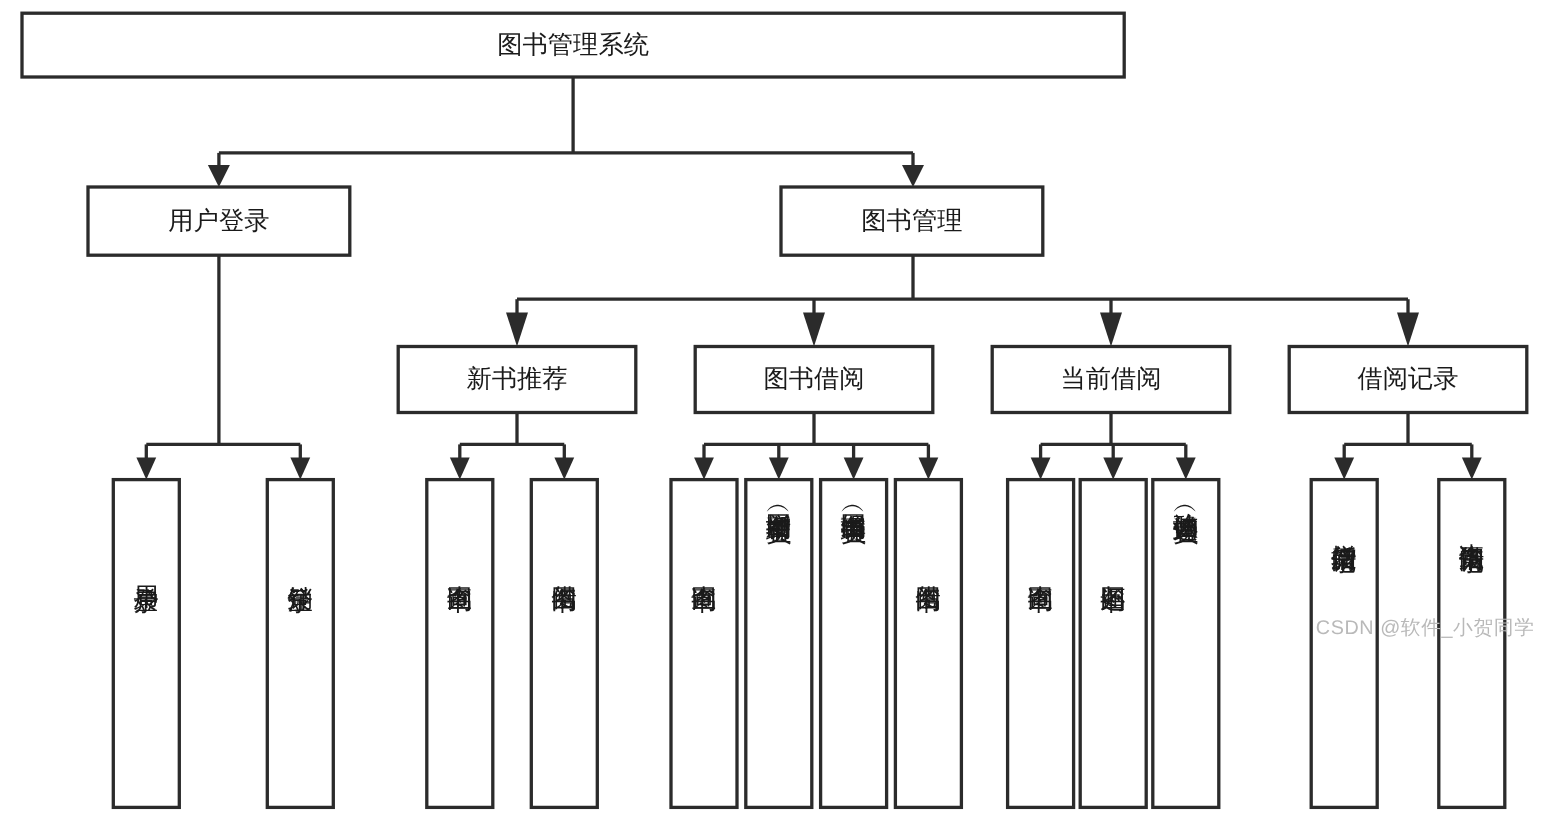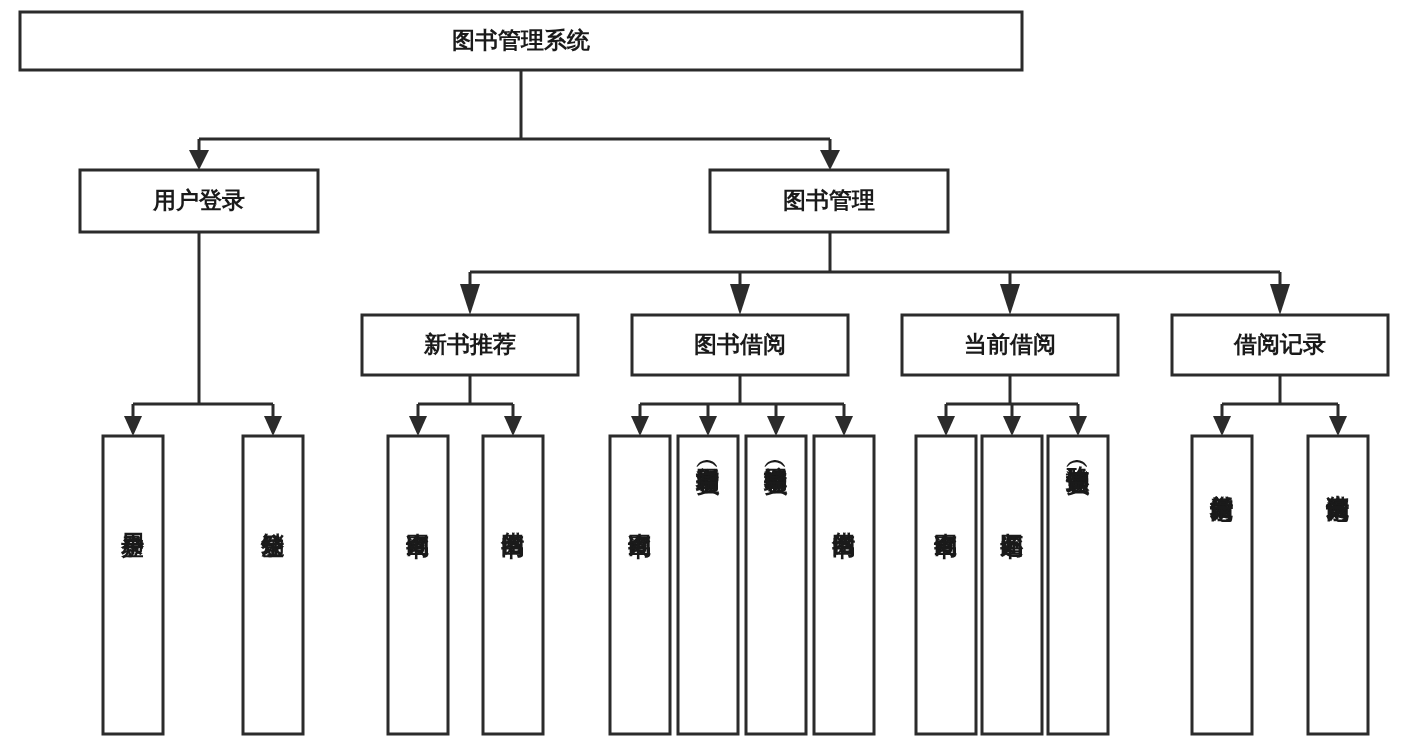--- a/index.html
+++ b/index.html
@@ -13,21 +13,20 @@
     font-family: "Liberation Sans", "DejaVu Sans", sans-serif;
     overflow: hidden;
     position: relative;
   }
   #diagram-root {
     position: absolute;
     left: 0;
     top: 0;
     width: 1405px;
     height: 588px;
-    font-weight: bold;
   }
   svg.flow {
     display: block;
     width: 1405px;
     height: 747px;
   }
   .node-box {
     fill: #ffffff;
     stroke: #2b2b2b;
     stroke-width: 3;
@@ -225,13 +224,14 @@
     <span class="vert-label" style="margin-top:12px;">确认归还（管理员）</span>
   </div>
 
   <div class="vert-label-wrap" style="left:1192px; top:436px; width:60px; height:298px;">
     <span class="vert-label" style="margin-top:40px;">新增借阅记录</span>
   </div>
   <div class="vert-label-wrap" style="left:1308px; top:436px; width:60px; height:298px;">
     <span class="vert-label" style="margin-top:40px;">查询借阅记录</span>
   </div>
 
+  <div class="watermark">CSDN @软件_小贺同学</div>
 </div>
 
 </body></html>

